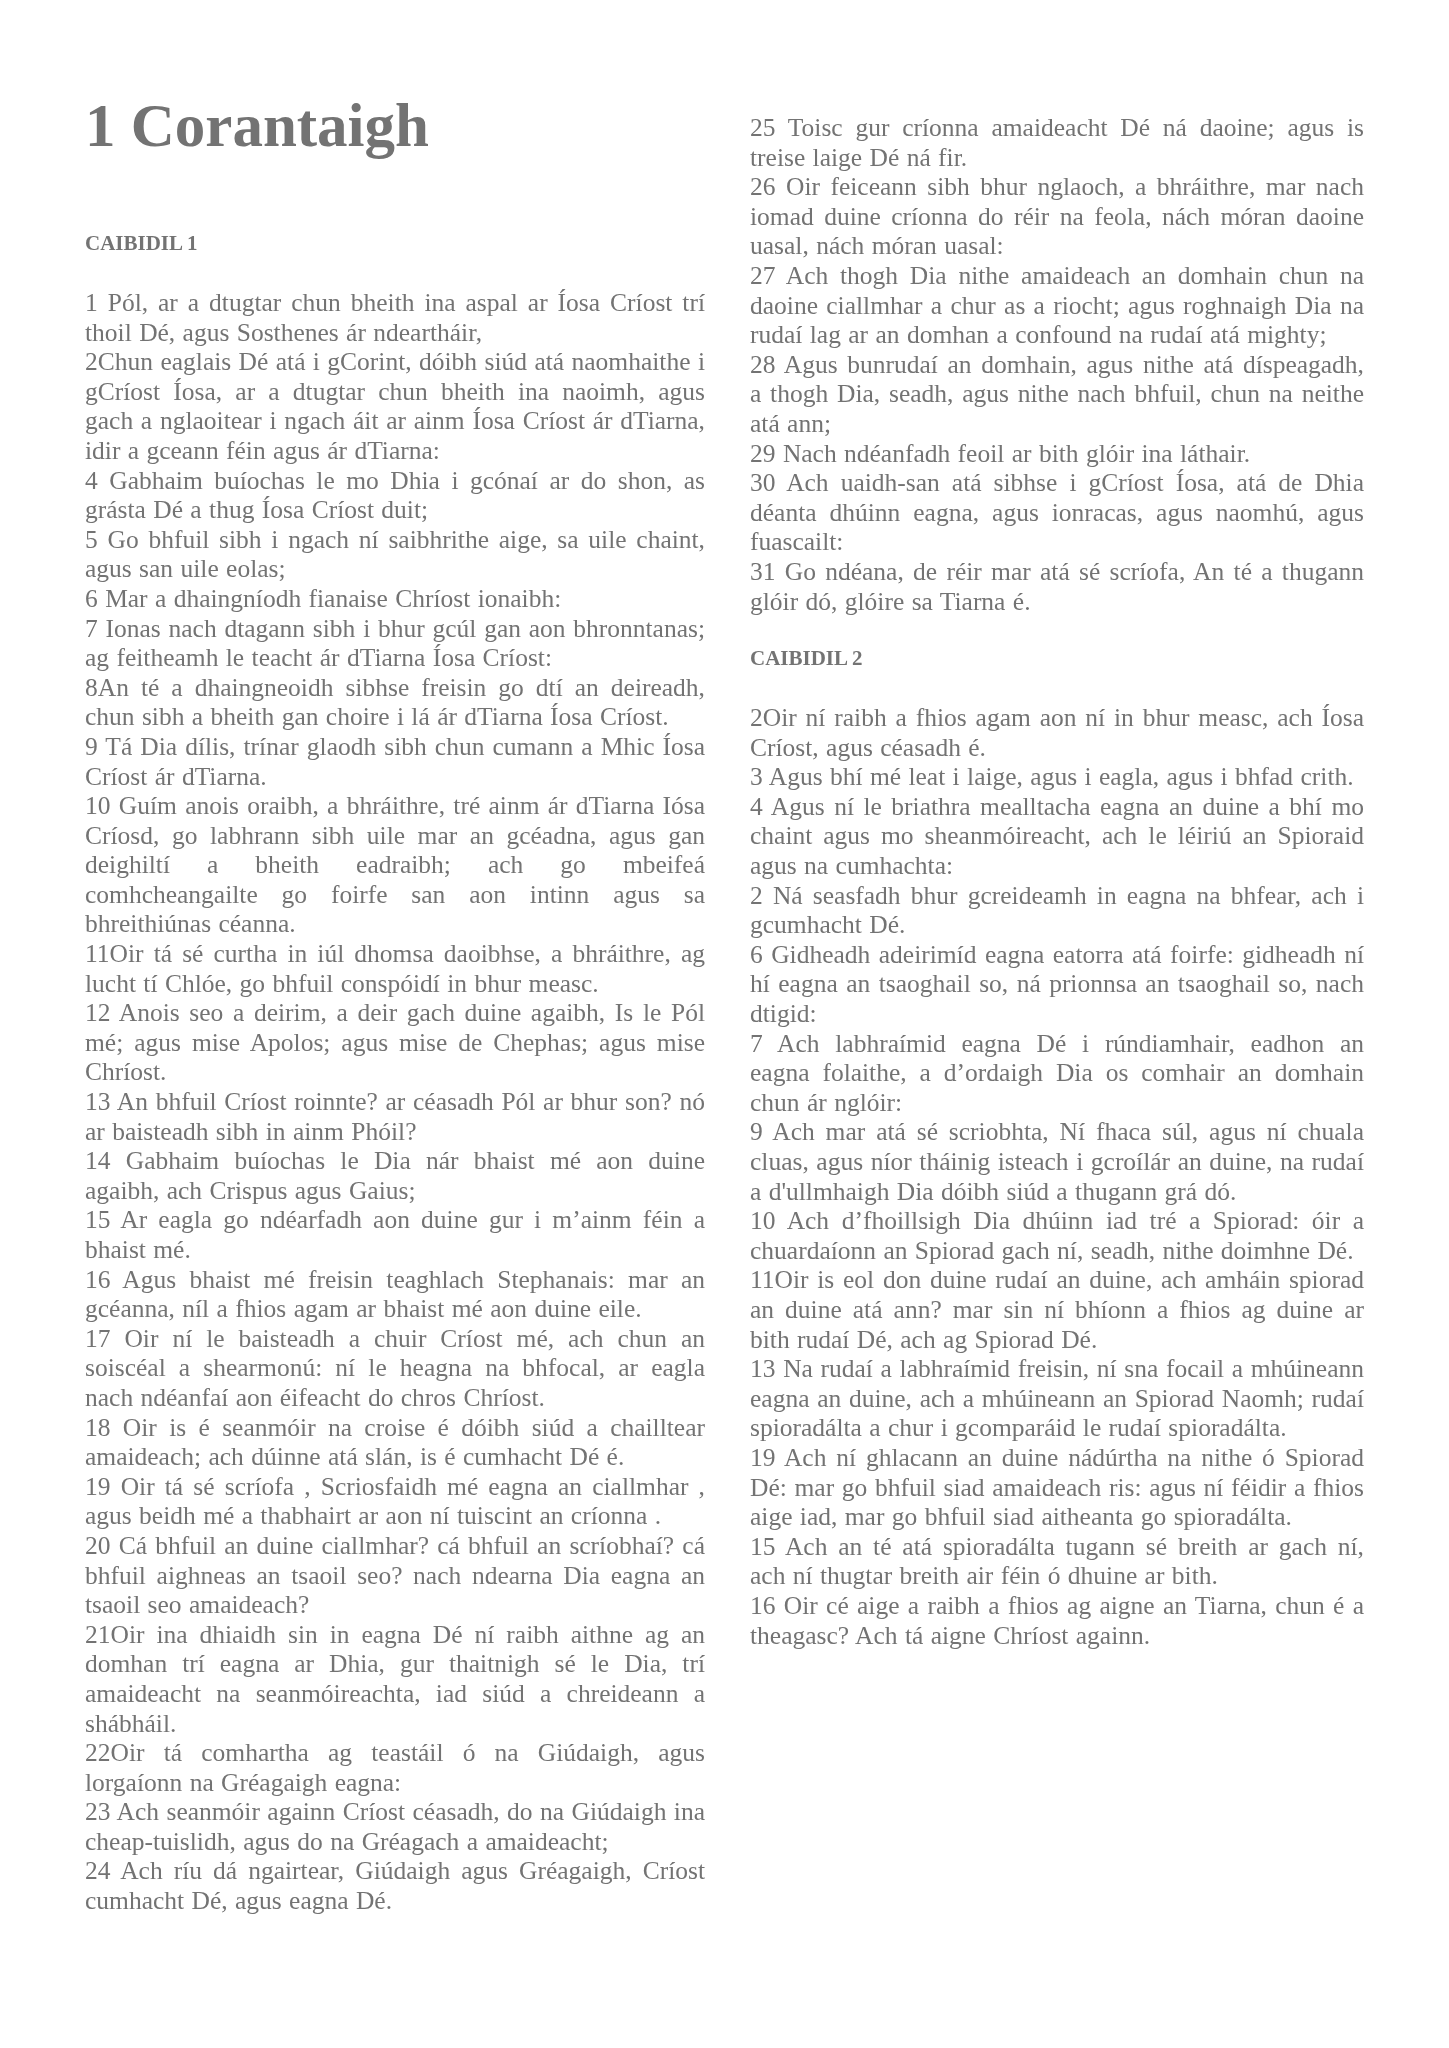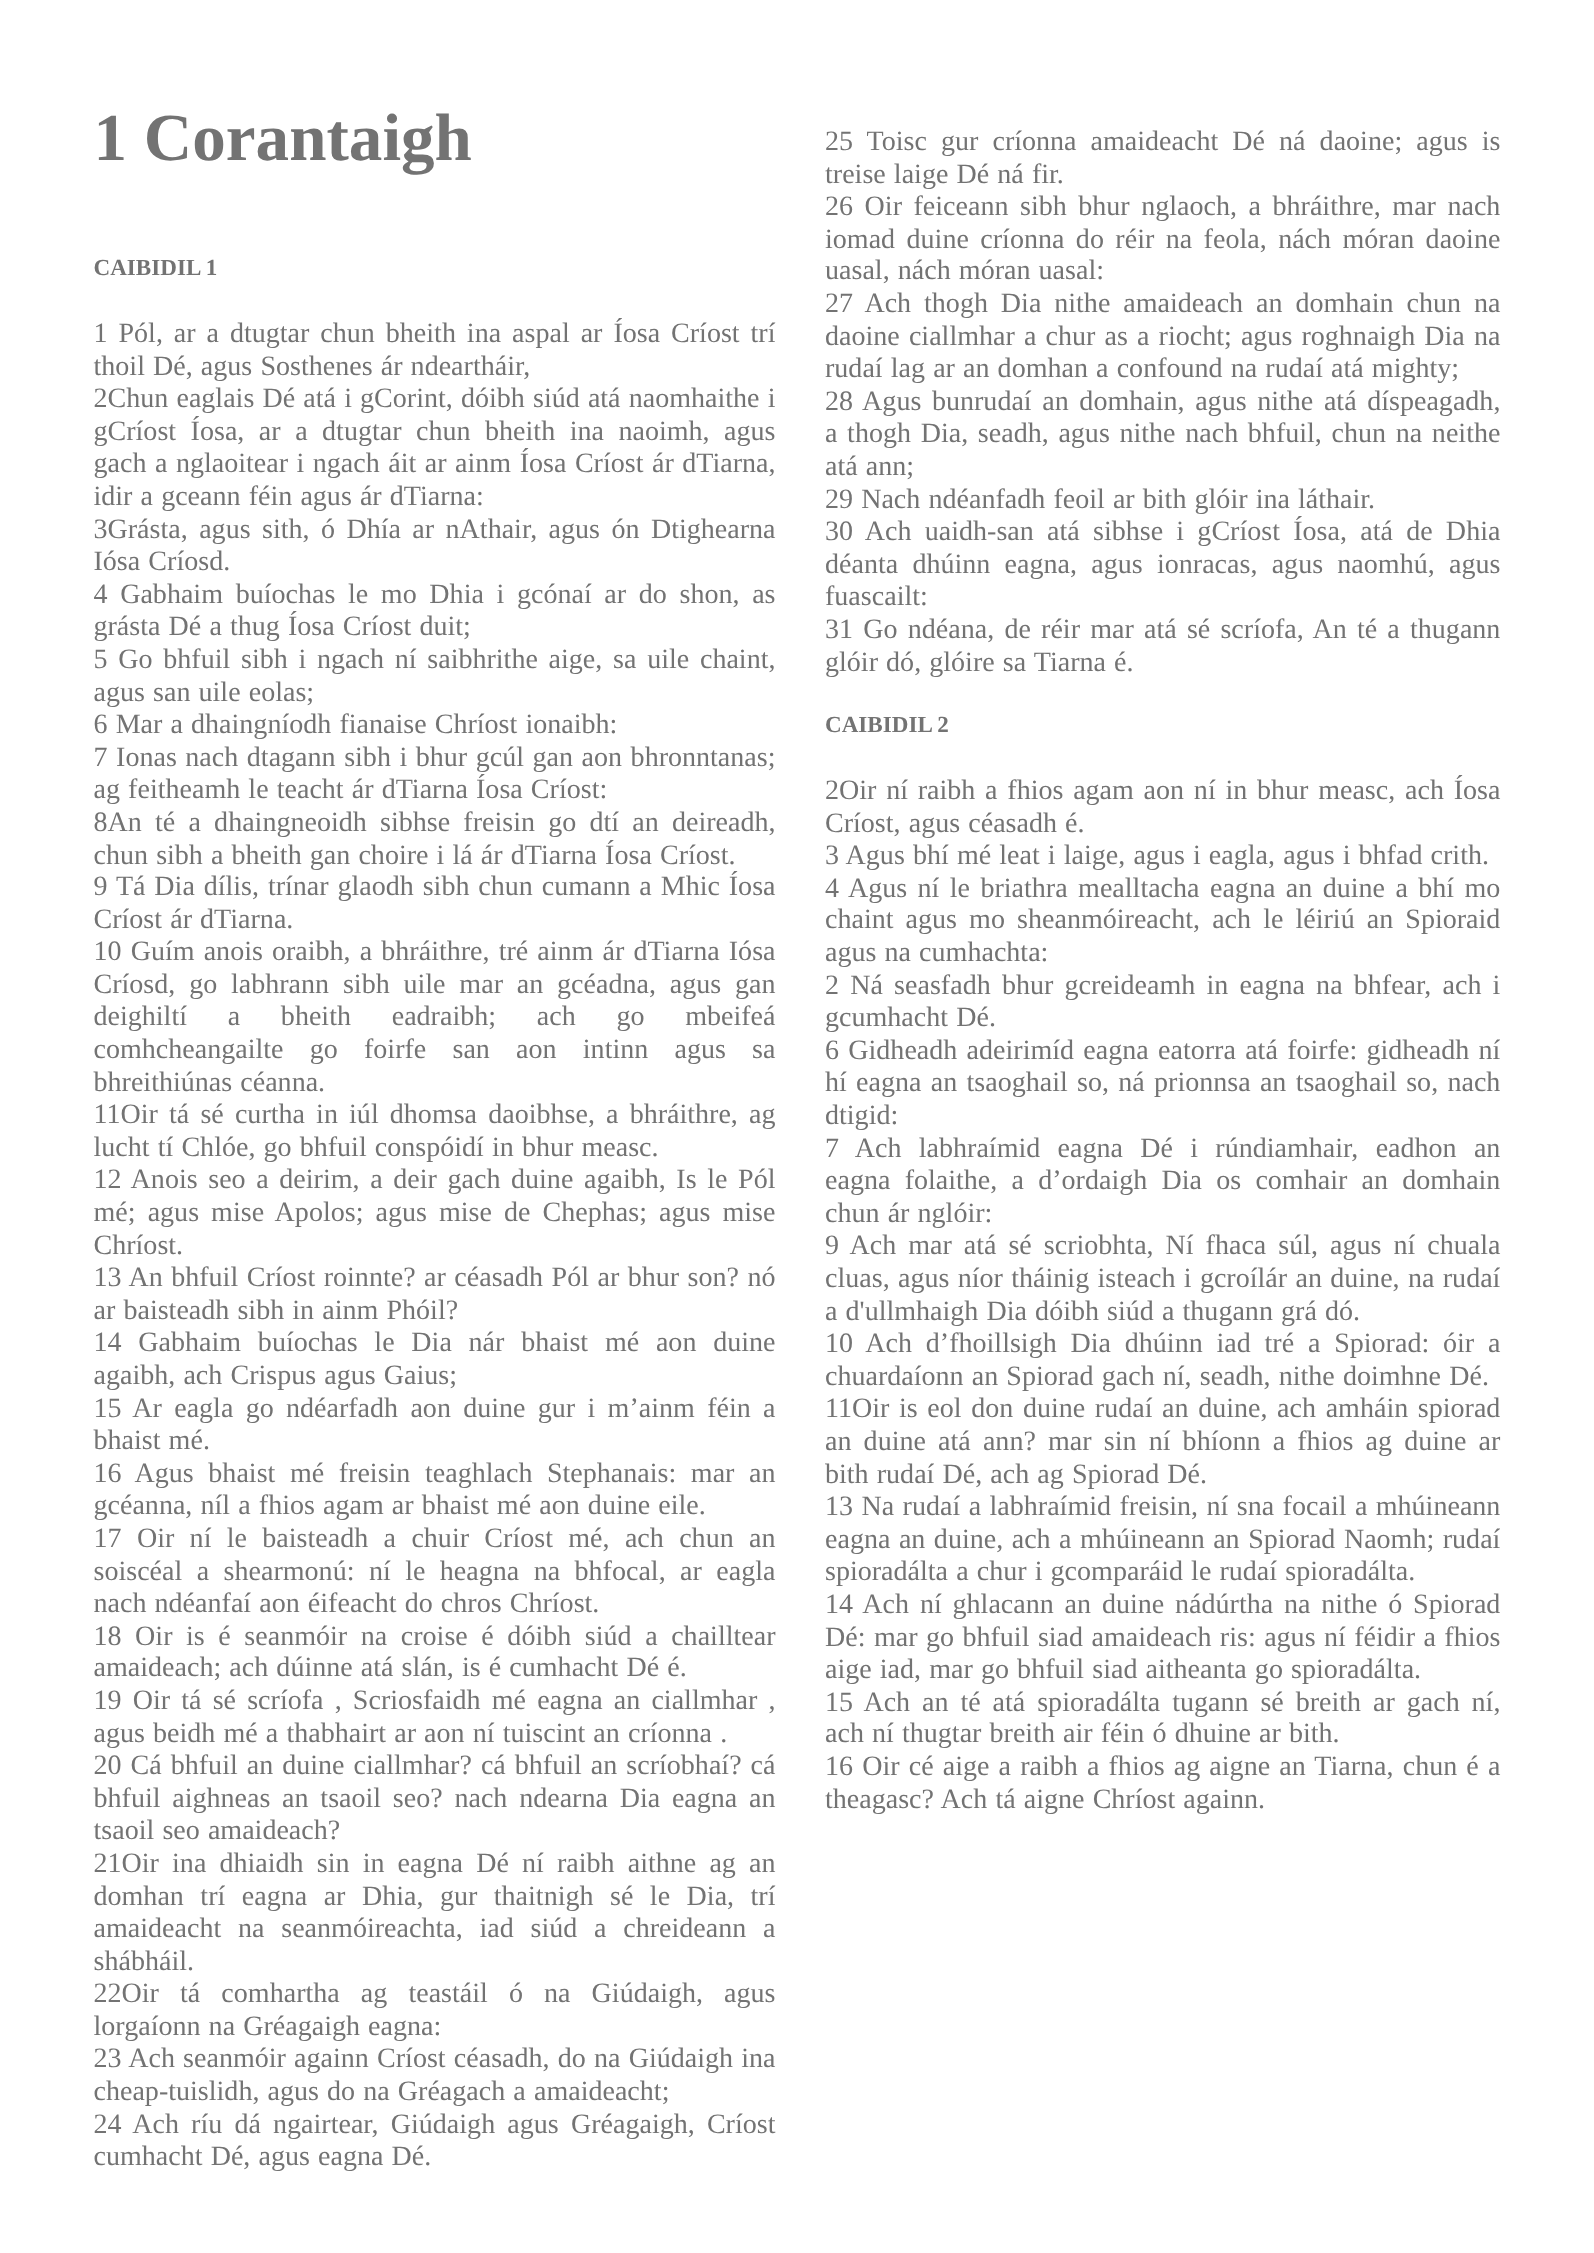--- a/index.html
+++ b/index.html
@@ -44,21 +44,20 @@
 </head>
 <body>
 
 <div class="page">
   <div class="col col-left">
     <h1 class="title">1 Corantaigh</h1>
     <h2 class="chapter">CAIBIDIL 1</h2>
     <div class="verses">
         <p class="verse">1 Pól, ar a dtugtar chun bheith ina aspal ar Íosa Críost trí thoil Dé, agus Sosthenes ár ndeartháir,</p>
         <p class="verse">2Chun eaglais Dé atá i gCorint, dóibh siúd atá naomhaithe i gCríost Íosa, ar a dtugtar chun bheith ina naoimh, agus gach a nglaoitear i ngach áit ar ainm Íosa Críost ár dTiarna, idir a gceann féin agus ár dTiarna:</p>
-        <p class="verse">3Grásta, agus sith, ó Dhía ar nAthair, agus ón Dtighearna Iósa Críosd.</p>
         <p class="verse">4 Gabhaim buíochas le mo Dhia i gcónaí ar do shon, as grásta Dé a thug Íosa Críost duit;</p>
         <p class="verse">5 Go bhfuil sibh i ngach ní saibhrithe aige, sa uile chaint, agus san uile eolas;</p>
         <p class="verse">6 Mar a dhaingníodh fianaise Chríost ionaibh:</p>
         <p class="verse">7 Ionas nach dtagann sibh i bhur gcúl gan aon bhronntanas; ag feitheamh le teacht ár dTiarna Íosa Críost:</p>
         <p class="verse">8An té a dhaingneoidh sibhse freisin go dtí an deireadh, chun sibh a bheith gan choire i lá ár dTiarna Íosa Críost.</p>
         <p class="verse">9 Tá Dia dílis, trínar glaodh sibh chun cumann a Mhic Íosa Críost ár dTiarna.</p>
         <p class="verse">10 Guím anois oraibh, a bhráithre, tré ainm ár dTiarna Iósa Críosd, go labhrann sibh uile mar an gcéadna, agus gan deighiltí a bheith eadraibh; ach go mbeifeá comhcheangailte go foirfe san aon intinn agus sa bhreithiúnas céanna.</p>
         <p class="verse">11Oir tá sé curtha in iúl dhomsa daoibhse, a bhráithre, ag lucht tí Chlóe, go bhfuil conspóidí in bhur measc.</p>
         <p class="verse">12 Anois seo a deirim, a deir gach duine agaibh, Is le Pól mé; agus mise Apolos; agus mise de Chephas; agus mise Chríost.</p>
         <p class="verse">13 An bhfuil Críost roinnte? ar céasadh Pól ar bhur son? nó ar baisteadh sibh in ainm Phóil?</p>
@@ -91,18 +90,18 @@
         <p class="verse">2Oir ní raibh a fhios agam aon ní in bhur measc, ach Íosa Críost, agus céasadh é.</p>
         <p class="verse">3 Agus bhí mé leat i laige, agus i eagla, agus i bhfad crith.</p>
         <p class="verse">4 Agus ní le briathra mealltacha eagna an duine a bhí mo chaint agus mo sheanmóireacht, ach le léiriú an Spioraid agus na cumhachta:</p>
         <p class="verse">2 Ná seasfadh bhur gcreideamh in eagna na bhfear, ach i gcumhacht Dé.</p>
         <p class="verse">6 Gidheadh adeirimíd eagna eatorra atá foirfe: gidheadh ní hí eagna an tsaoghail so, ná prionnsa an tsaoghail so, nach dtigid:</p>
         <p class="verse">7 Ach labhraímid eagna Dé i rúndiamhair, eadhon an eagna folaithe, a d’ordaigh Dia os comhair an domhain chun ár nglóir:</p>
         <p class="verse">9 Ach mar atá sé scriobhta, Ní fhaca súl, agus ní chuala cluas, agus níor tháinig isteach i gcroílár an duine, na rudaí a d'ullmhaigh Dia dóibh siúd a thugann grá dó.</p>
         <p class="verse">10 Ach d’fhoillsigh Dia dhúinn iad tré a Spiorad: óir a chuardaíonn an Spiorad gach ní, seadh, nithe doimhne Dé.</p>
         <p class="verse">11Oir is eol don duine rudaí an duine, ach amháin spiorad an duine atá ann? mar sin ní bhíonn a fhios ag duine ar bith rudaí Dé, ach ag Spiorad Dé.</p>
         <p class="verse">13 Na rudaí a labhraímid freisin, ní sna focail a mhúineann eagna an duine, ach a mhúineann an Spiorad Naomh; rudaí spioradálta a chur i gcomparáid le rudaí spioradálta.</p>
-        <p class="verse">14 Ach ní ghlacann an duine nádúrtha na nithe ó Spiorad Dé: mar go bhfuil siad amaideach ris: agus ní féidir a fhios aige iad, mar go bhfuil siad aitheanta go spioradálta.</p>
+        <p class="verse">19 Ach ní ghlacann an duine nádúrtha na nithe ó Spiorad Dé: mar go bhfuil siad amaideach ris: agus ní féidir a fhios aige iad, mar go bhfuil siad aitheanta go spioradálta.</p>
         <p class="verse">15 Ach an té atá spioradálta tugann sé breith ar gach ní, ach ní thugtar breith air féin ó dhuine ar bith.</p>
         <p class="verse">16 Oir cé aige a raibh a fhios ag aigne an Tiarna, chun é a theagasc? Ach tá aigne Chríost againn.</p>
       </div>
   </div>
 </div>
 
 </body></html>

